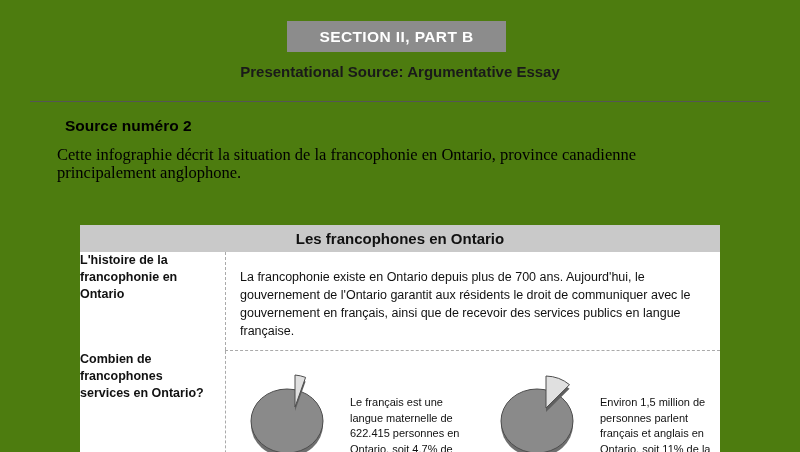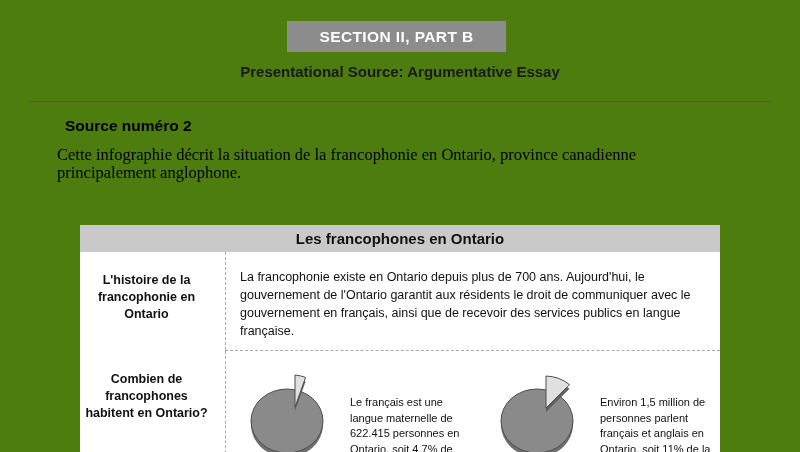--- a/index.html
+++ b/index.html
@@ -88,22 +88,22 @@
   }
   .info-body {
     background: #ffffff;
   }
   .info-row {
     display: flex;
     align-items: flex-start;
   }
   .row-label {
     width: 145px;
-    padding: 20px 12px 10px 0;
-    text-align: center;
+    padding: 0 12px 10px 0;
+    text-align: left;
     font-family: "Liberation Sans", sans-serif;
     font-weight: bold;
     font-size: 12.5px;
     line-height: 17px;
     color: #111111;
   }
   .row-content {
     flex: 1;
     padding: 16px 6px 10px 14px;
     border-left: 1px dashed #aaaaaa;
@@ -166,21 +166,21 @@
     <div class="info-body">
 
       <div class="info-row">
         <div class="row-label">L'histoire de la francophonie en Ontario</div>
         <div class="row-content">La francophonie existe en Ontario depuis plus de 700 ans. Aujourd'hui, le gouvernement de l'Ontario garantit aux résidents le droit de communiquer avec le gouvernement en français, ainsi que de recevoir des services publics en langue française.</div>
       </div>
 
       <div class="row-divider"></div>
 
       <div class="info-row">
-        <div class="row-label">Combien de francophones habitent en Ontario?</div>
+        <div class="row-label">Combien de francophones services en Ontario?</div>
         <div class="row-content">
           <div class="pies">
 
             <div class="pie-group">
               <div class="pie-wrap">
                 <svg width="100" height="86" viewBox="0 0 100 86">
 
                   <ellipse cx="47" cy="52" rx="36" ry="32" fill="#6e6e6e"></ellipse>
                   <ellipse cx="47" cy="48" rx="36" ry="32" fill="#8a8a8a" stroke="#4d4d4d" stroke-width="1"></ellipse>
 

